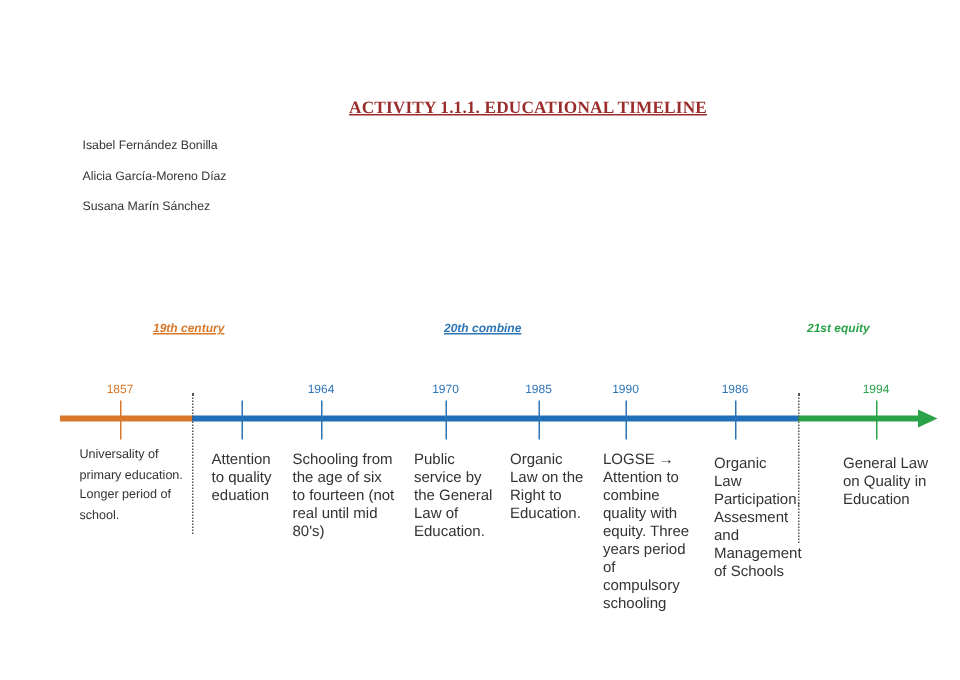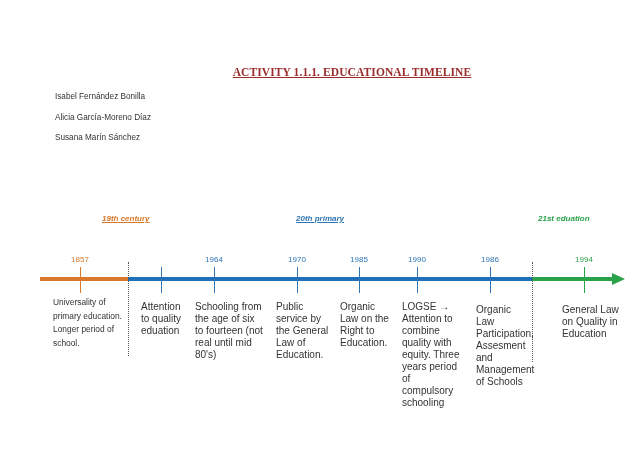--- a/index.html
+++ b/index.html
@@ -24,22 +24,22 @@
 </head>
 <body>
 
 <div class="title">ACTIVITY 1.1.1. EDUCATIONAL TIMELINE</div>
 
 <div class="author" style="top:92px">Isabel Fernández Bonilla</div>
 <div class="author" style="top:113px">Alicia García-Moreno Díaz</div>
 <div class="author" style="top:133px">Susana Marín Sánchez</div>
 
 <div class="century c19">19th century</div>
-<div class="century c20">20th primary</div>
-<div class="century c21">21st eduation</div>
+<div class="century c20">20th combine</div>
+<div class="century c21">21st equity</div>
 
 <div class="year" style="left:80px;color:#d9782a">1857</div>
 <div class="year" style="left:214px;color:#2e75b6">1964</div>
 <div class="year" style="left:297px;color:#2e75b6">1970</div>
 <div class="year" style="left:359px;color:#2e75b6">1985</div>
 <div class="year" style="left:417px;color:#2e75b6">1990</div>
 <div class="year" style="left:490px;color:#2e75b6">1986</div>
 <div class="year" style="left:584px;color:#2aa24a">1994</div>
 
 <div class="line l-orange"></div>

